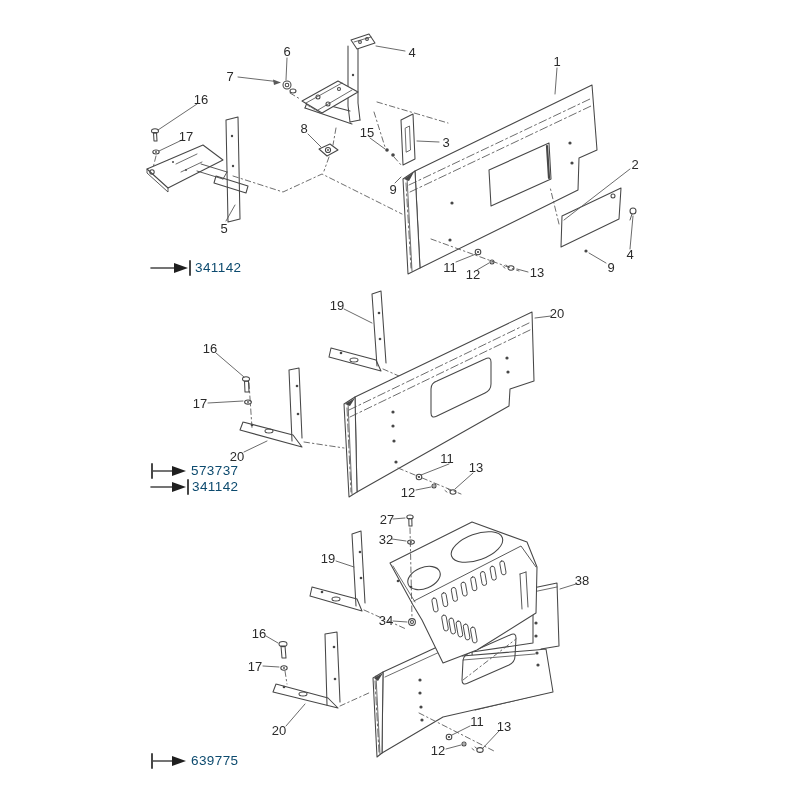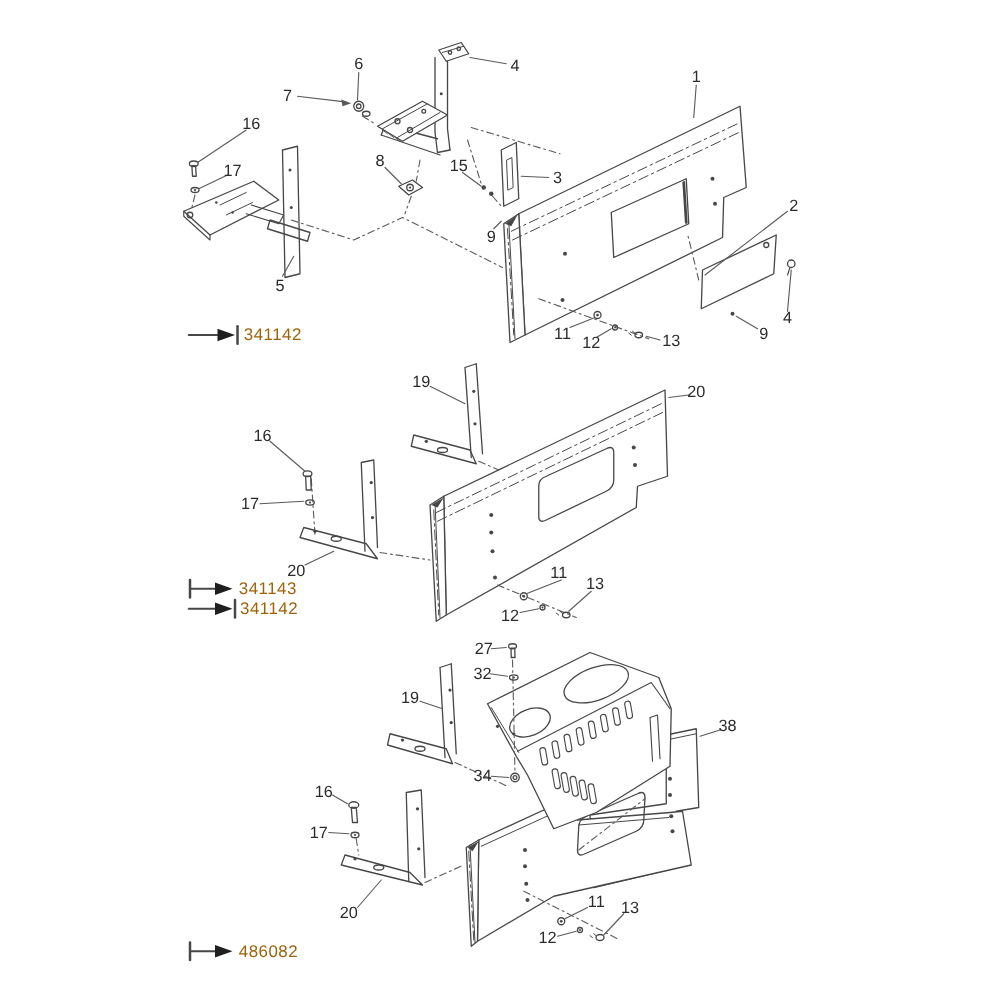--- a/index.html
+++ b/index.html
@@ -1,21 +1,21 @@
 <!DOCTYPE html>
 <html><head>
 <meta charset="utf-8">
 <style>
   html,body{margin:0;padding:0;background:#fff;}
   .stage{position:relative;width:800px;height:800px;background:#fff;overflow:hidden;
          font-family:"Liberation Sans", sans-serif;}
   .stage svg{position:absolute;left:0;top:0;}
   .co{position:absolute;transform:translate(-50%,-50%);font-size:13px;color:#2b2b2b;
       white-space:nowrap;line-height:1;}
-  .code{position:absolute;transform:translateY(-50%);font-size:13.5px;color:#a16207;
+  .code{position:absolute;transform:translateY(-50%);font-size:13.5px;color:#0c4a6e;
         letter-spacing:0.4px;white-space:nowrap;line-height:1;}
 </style>
 </head>
 <body>
 
 <div class="stage">
 
 <svg width="800" height="800" viewBox="0 0 800 800">
   <g stroke="#474747" fill="none" stroke-width="1.05" stroke-linejoin="round" stroke-linecap="round">
 
@@ -432,17 +432,17 @@
 <div class="co" style="left:386px;top:620px">34</div>
 <div class="co" style="left:582px;top:580px">38</div>
 <div class="co" style="left:259px;top:633px">16</div>
 <div class="co" style="left:255px;top:666px">17</div>
 <div class="co" style="left:279px;top:730px">20</div>
 <div class="co" style="left:477px;top:721px">11</div>
 <div class="co" style="left:438px;top:750px">12</div>
 <div class="co" style="left:504px;top:726px">13</div>
 
 <div class="code" style="left:195px;top:268px">341142</div>
-<div class="code" style="left:191px;top:471px">341143</div>
+<div class="code" style="left:191px;top:471px">573737</div>
 <div class="code" style="left:192px;top:487px">341142</div>
-<div class="code" style="left:191px;top:761px">486082</div>
+<div class="code" style="left:191px;top:761px">639775</div>
 
 </div>
 
 </body></html>

